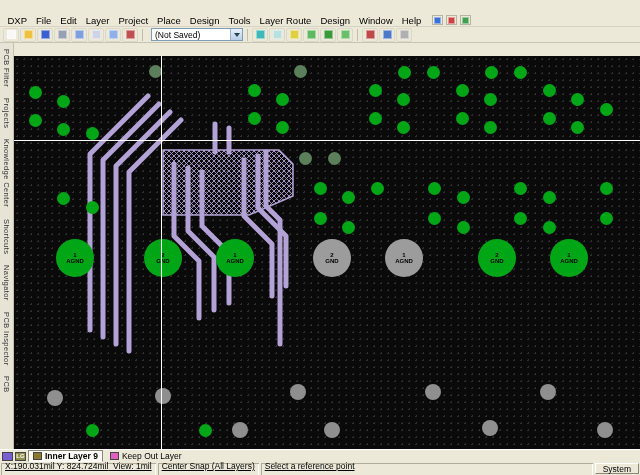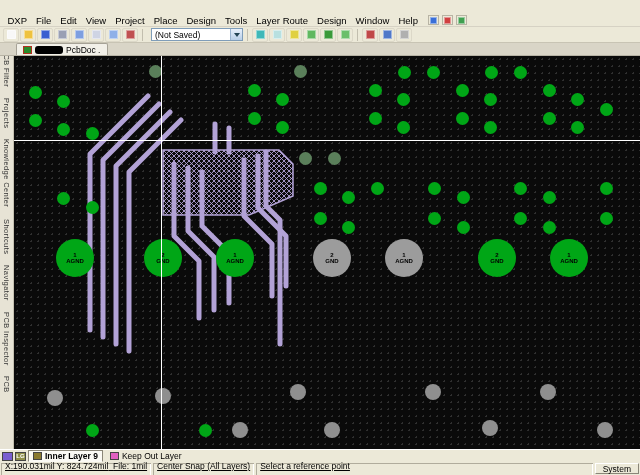--- a/index.html
+++ b/index.html
@@ -67,21 +67,21 @@
 </head>
 <body>
 
 <div id="app">
 
 
   <div class="menubar">
     <span class="menu-item">DXP</span>
     <span class="menu-item">File</span>
     <span class="menu-item">Edit</span>
-    <span class="menu-item">View</span>
+    <span class="menu-item">Layer</span>
     <span class="menu-item">Project</span>
     <span class="menu-item">Place</span>
     <span class="menu-item">Design</span>
     <span class="menu-item">Tools</span>
     <span class="menu-item">Layer Route</span>
     <span class="menu-item">Design</span>
     <span class="menu-item">Window</span>
     <span class="menu-item">Help</span>
     <span class="menu-icons">
         <div class="menu-ic">
@@ -158,27 +158,20 @@
         </div>
         <div class="tb-icon">
           <span class="glyph" style="background: rgb(80, 120, 200);"></span>
         </div>
         <div class="tb-icon">
           <span class="glyph" style="background: rgb(176, 176, 176);"></span>
         </div>
       </div>
   </div>
 
-  <div class="tabbar">
-    <div class="doctab">
-      <span class="docicon"></span>
-      <span class="redaction"></span>
-      <span>PcbDoc .</span>
-    </div>
-  </div>
 
   <div class="sidebar">
     <span class="side-tab">PCB Filter</span>
     <span class="side-tab">Projects</span>
     <span class="side-tab">Knowledge Center</span>
     <span class="side-tab">Shortcuts</span>
     <span class="side-tab">Navigator</span>
     <span class="side-tab">PCB Inspector</span>
     <span class="side-tab">PCB</span>
   </div>
@@ -304,21 +297,21 @@
     </div>
     <div class="layer-tab">
       <span class="chip" style="background: rgb(224, 96, 192);"></span>
       <span>Keep Out Layer</span>
     </div>
   </div>
 
   <div class="statusbar">
     <div class="seg">
       <span>X:190.031mil Y: 824.724mil</span>&nbsp;&nbsp;
-      <span>File: 1mil</span>
+      <span>View: 1mil</span>
     </div>
     <div class="seg">
       <span>Center Snap (All Layers)</span>
     </div>
     <div class="seg msg">
       <span>Select a reference point</span>
     </div>
     <div class="sys-btn">System</div>
   </div>
 

